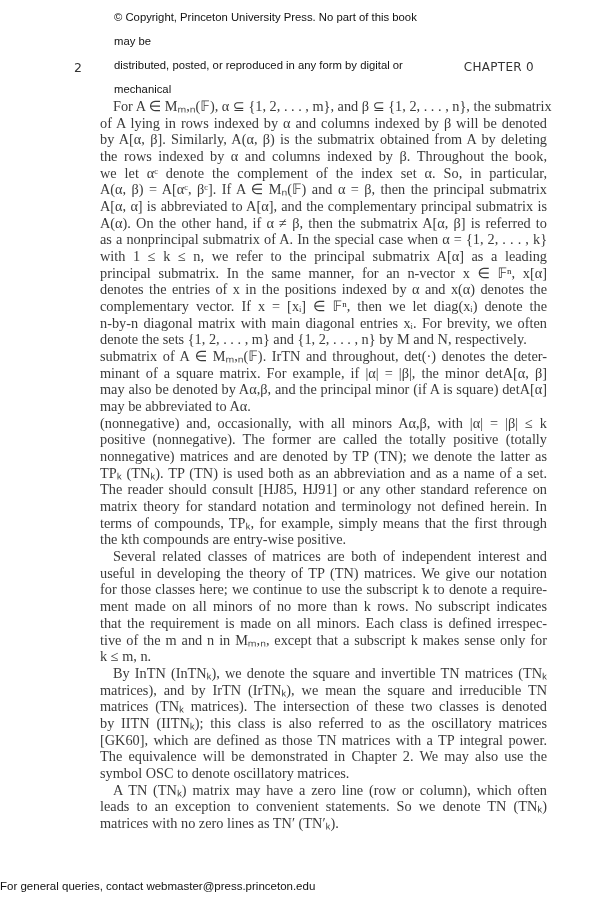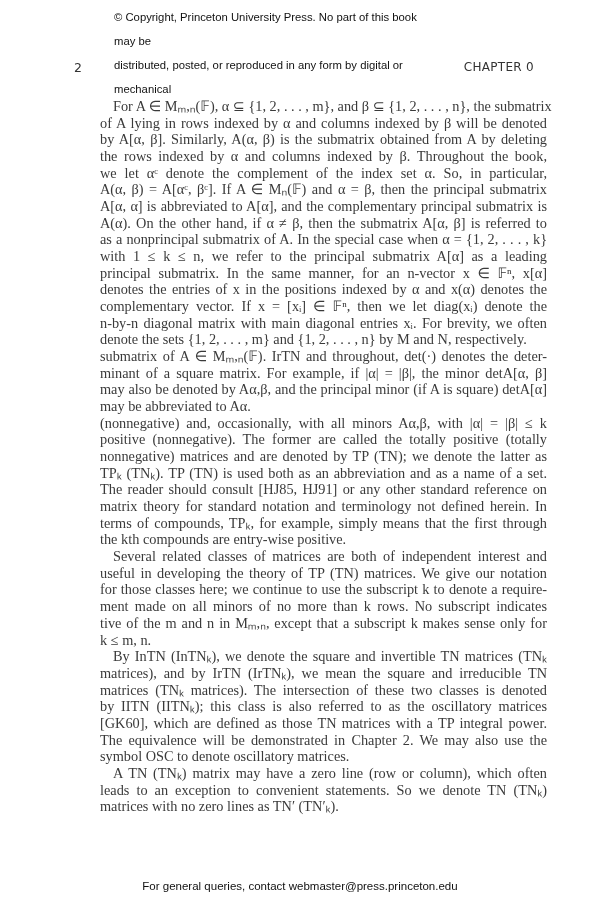--- a/index.html
+++ b/index.html
@@ -5,21 +5,21 @@
   html, body { margin:0; padding:0; background:#ffffff; }
   body { width:600px; height:906px; position:relative; overflow:hidden; color:#2a2a2a; }
   .notice { position:absolute; left:114px; top:5px; width:310px; font-family:"Liberation Sans", sans-serif; font-size:11.3px; line-height:24px; color:#111; }
   .pagehead { position:absolute; top:60px; left:74px; right:66px; height:18px; font-family:"DejaVu Sans", sans-serif; font-size:12.5px; color:#333; }
   .pagenum { position:absolute; left:0; top:0; }
   .chapter { position:absolute; right:0; top:0; font-size:12px; letter-spacing:0.3px; }
   .body { position:absolute; left:88px; top:98px; width:447px; font-family:"Liberation Serif", serif; font-size:14.3px; line-height:16.68px; color:#3a3a3a;margin-left:12px; }
   .line { display:block; white-space:nowrap; text-align:justify; text-align-last:justify; height:16.68px; }
   .line.last { text-align-last:left; }
   .line.indent { padding-left:13px; }
-  .footer { position:absolute; top:880px; left:0; width:600px; text-align:center; font-family:"Liberation Sans", sans-serif; font-size:11.5px; color:#111; }
+  .footer { position:absolute; top:880px; left:0; width:600px; text-align:left; font-family:"Liberation Sans", sans-serif; font-size:11.5px; color:#111; }
 </style>
 </head>
 <body>
 
 <div class="notice">
   <div>© Copyright, Princeton University Press. No part of this book may be</div>
   <div>distributed, posted, or reproduced in any form by digital or mechanical</div>
 </div>
 
 <div class="pagehead">
@@ -52,20 +52,21 @@
     <span class="line">nonnegative) matrices and are denoted by TP (TN); we denote the latter as</span>
     <span class="line">TPₖ (TNₖ). TP (TN) is used both as an abbreviation and as a name of a set.</span>
     <span class="line">The reader should consult [HJ85, HJ91] or any other standard reference on</span>
     <span class="line">matrix theory for standard notation and terminology not defined herein. In</span>
     <span class="line">terms of compounds, TPₖ, for example, simply means that the first through</span>
     <span class="line last">the kth compounds are entry-wise positive.</span>
     <span class="line indent">Several related classes of matrices are both of independent interest and</span>
     <span class="line">useful in developing the theory of TP (TN) matrices. We give our notation</span>
     <span class="line">for those classes here; we continue to use the subscript k to denote a require-</span>
     <span class="line">ment made on all minors of no more than k rows. No subscript indicates</span>
+    <span class="line">that the requirement is made on all minors. Each class is defined irrespec-</span>
     <span class="line">tive of the m and n in Mₘ,ₙ, except that a subscript k makes sense only for</span>
     <span class="line last">k ≤ m, n.</span>
     <span class="line indent">By InTN (InTNₖ), we denote the square and invertible TN matrices (TNₖ</span>
     <span class="line">matrices), and by IrTN (IrTNₖ), we mean the square and irreducible TN</span>
     <span class="line">matrices (TNₖ matrices). The intersection of these two classes is denoted</span>
     <span class="line">by IITN (IITNₖ); this class is also referred to as the oscillatory matrices</span>
     <span class="line">[GK60], which are defined as those TN matrices with a TP integral power.</span>
     <span class="line">The equivalence will be demonstrated in Chapter 2. We may also use the</span>
     <span class="line last">symbol OSC to denote oscillatory matrices.</span>
     <span class="line indent">A TN (TNₖ) matrix may have a zero line (row or column), which often</span>

